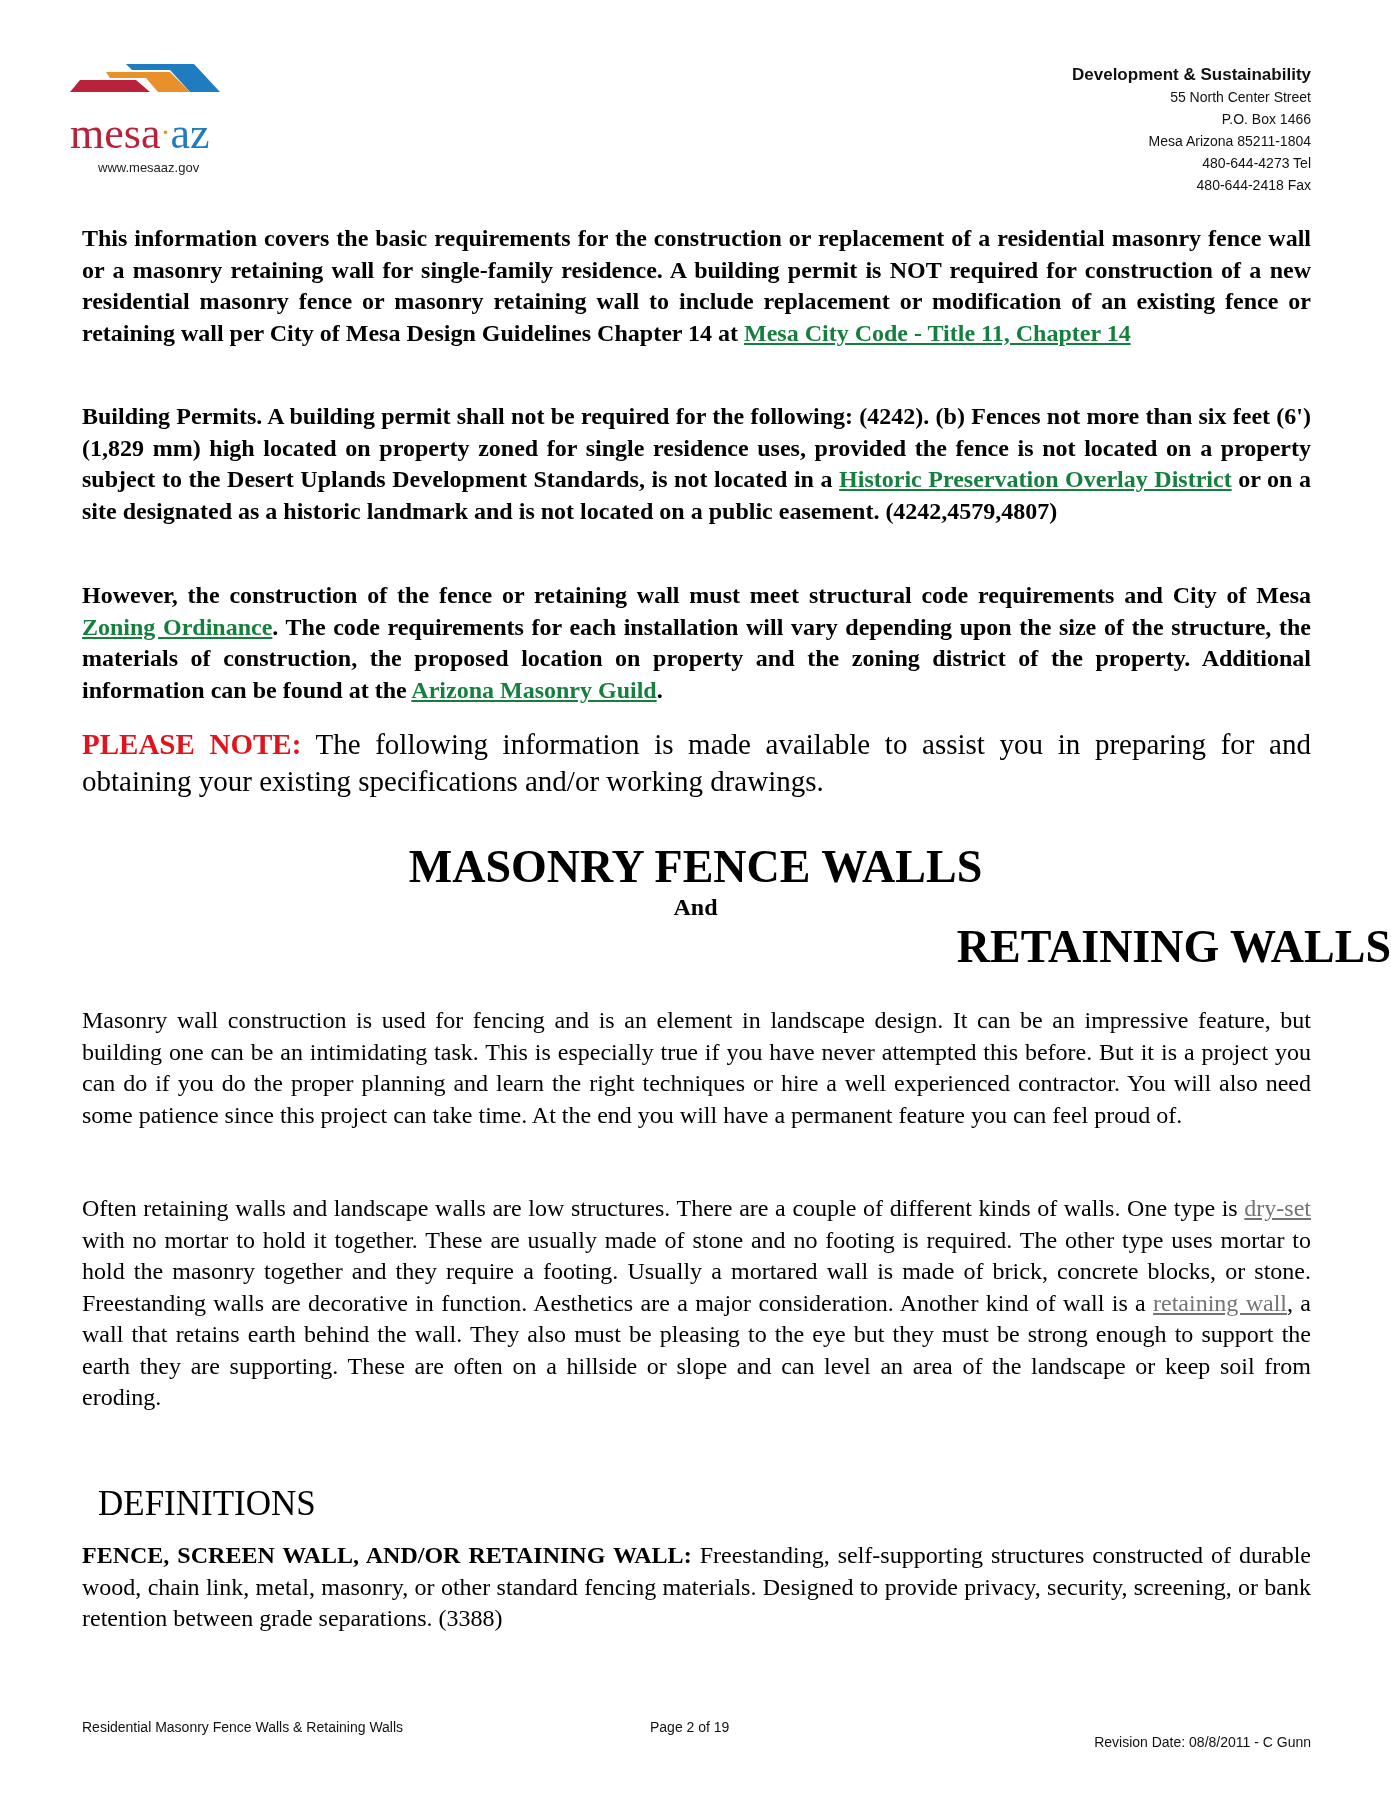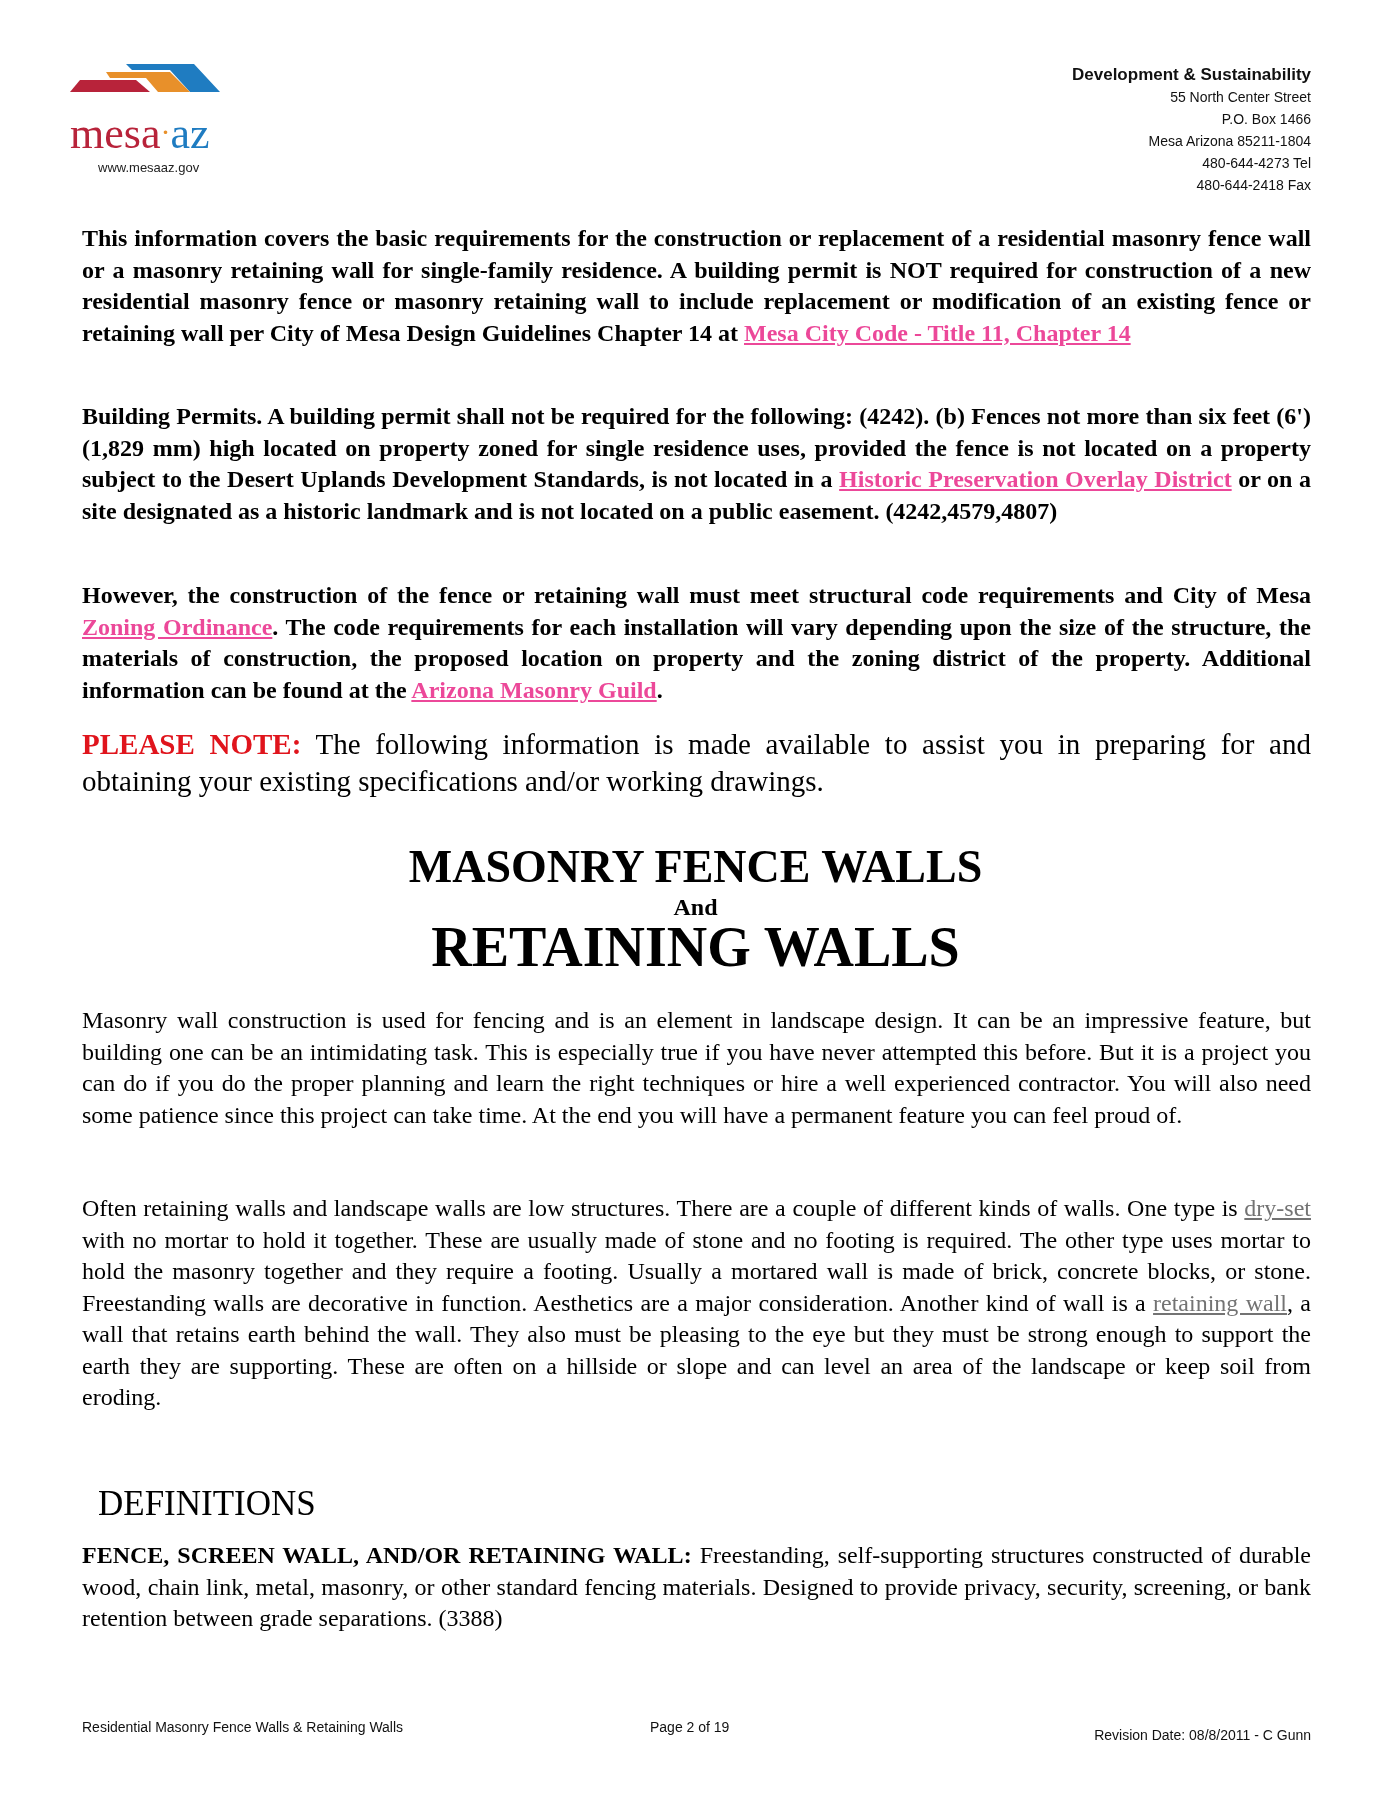--- a/index.html
+++ b/index.html
@@ -16,38 +16,38 @@
   .logo-url { position: absolute; left: 28px; top: 98px; font-family: "Liberation Sans", sans-serif; font-size: 13px; color: #222; }
 
   .contact { position: absolute; right: 80px; top: 64px; text-align: right; font-family: "Liberation Sans", sans-serif; color: #111; }
   .contact .dept { font-weight: bold; font-size: 17px; line-height: 22px; }
   .contact .line { font-size: 14px; line-height: 22px; }
 
   
   .content { position: absolute; left: 82px; width: 1229px; font-family: "Liberation Serif", serif; }
   .bold-para { font-weight: bold; font-size: 24px; line-height: 31.5px; text-align: justify; margin: 0; }
   .reg-para { font-size: 24px; line-height: 31.5px; text-align: justify; margin: 0; }
-  a.link { color: #ec4899; text-decoration: underline; }
+  a.link { color: #15803d; text-decoration: underline; }
   a.link-reg { color: #737373; text-decoration: underline; }
 
   .note { font-size: 29px; line-height: 37px; text-align: justify; margin: 0; }
   .note .label { color: #e0141c; font-weight: bold; }
 
   .title-block { position: absolute; left: 0; width: 1391px; text-align: center; font-family: "Liberation Serif", serif; font-weight: bold; }
   .title1 { font-size: 46px; line-height: 50px; text-align: center; }
   .title-and { font-size: 24px; line-height: 30px; }
-  .title2 { font-size: 56px; line-height: 50px; }
+  .title2 { font-size: 46px; line-height: 50px; text-align: right; }
 
   .section-h { font-weight: normal; font-size: 35px; line-height: 40px; margin: 16px; }
   .def-term { font-weight: bold; }
 
   .footer { position: absolute; top: 1719px; left: 82px; width: 1229px; font-family: "Liberation Sans", sans-serif; font-size: 14px; color: #111; }
   .footer .f-left { position: absolute; left: 0; top: 0; }
   .footer .f-center { position: absolute; left: 568px; top: 0; }
-  .footer .f-right { position: absolute; right: 0; top: 8px; }
+  .footer .f-right { position: absolute; right: 0; top: 15px; }
 </style>
 </head>
 <body>
 
 <div class="page">
 
   <div class="logo">
     <svg width="200" height="50" viewBox="0 0 200 50">
       <polygon points="56,2 124,2 150,30 120,30 100,8 62,8" fill="#1f7cc1"></polygon>
       <polygon points="36,10 100,10 120,30 88,30 76,16 40,16" fill="#e8902a"></polygon>

